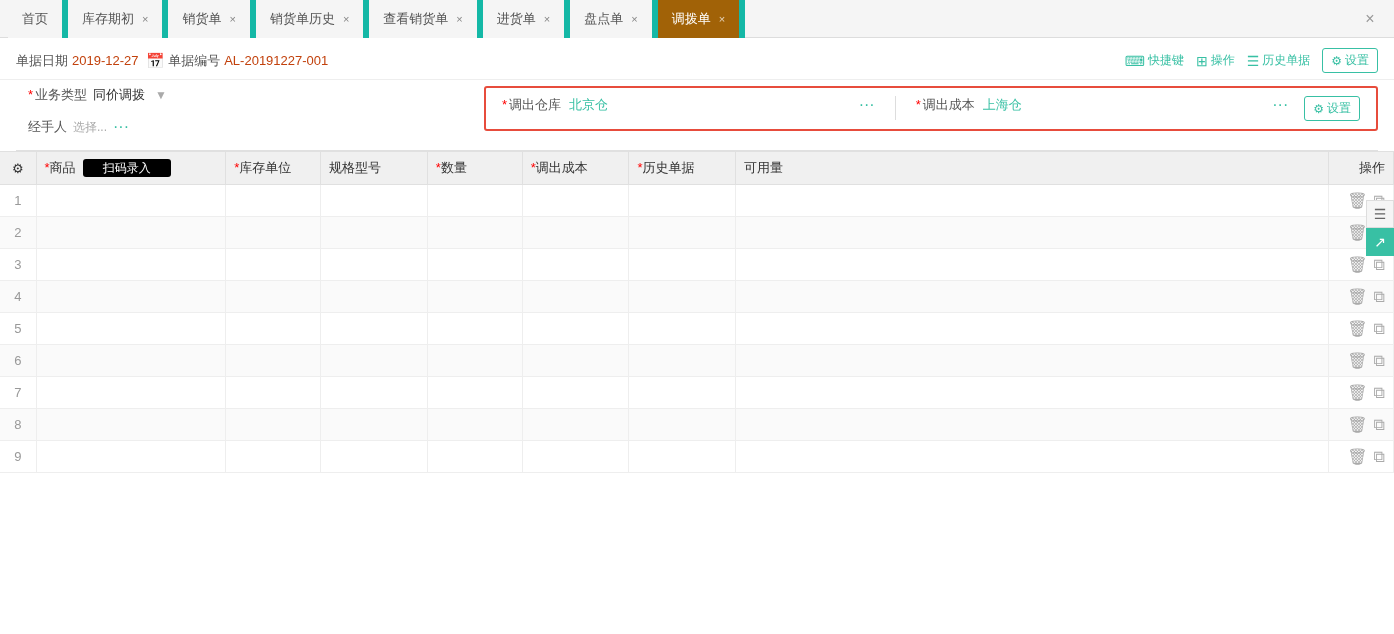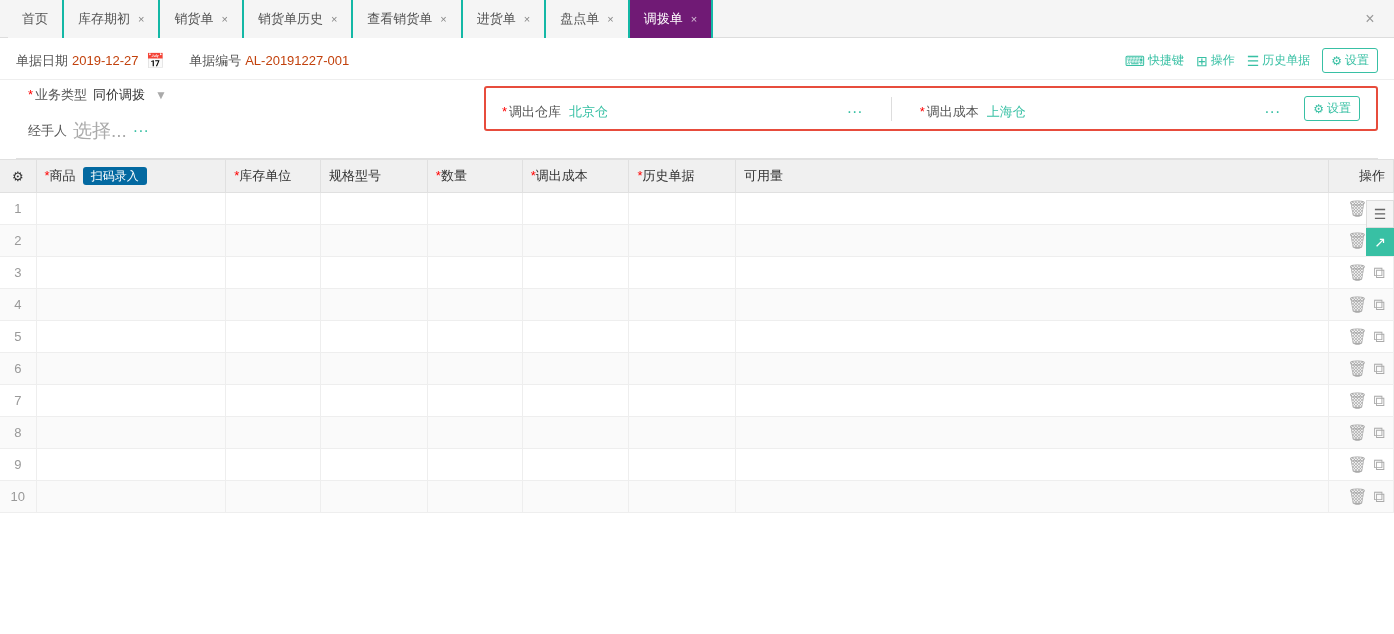--- a/index.html
+++ b/index.html
@@ -5,24 +5,24 @@
     * { box-sizing: border-box; margin: 0; padding: 0; }
     body { font-family: 'Microsoft YaHei', Arial, sans-serif; font-size: 13px; background: #fff; color: #333; overflow: hidden; }
 
     
     .tab-bar {
       display: flex; align-items: center; background: #f5f5f5; border-bottom: 1px solid #ddd;
       height: 38px; padding: 0 8px; position: relative;
     }
     .tab {
       display: flex; align-items: center; padding: 0 14px; height: 38px; cursor: pointer;
-      font-size: 13px; color: #555; border-right: 2px solid #14b8a6; white-space: nowrap;
+      font-size: 13px; color: #555; border-right: 6px solid #14b8a6; white-space: nowrap;
       background: #f5f5f5;
     }
-    .tab.active { background: #701a75; color: #fff; }
+    .tab.active { background: #a16207; color: #fff; }
     .tab .close-btn { margin-left: 8px; font-size: 11px; cursor: pointer; opacity: 0.7; }
     .tab.active .close-btn { color: #fff; }
     .tab-close-all {
       margin-left: auto; width: 32px; height: 32px; display: flex; align-items: center;
       justify-content: center; cursor: pointer; color: #999; font-size: 16px;
     }
 
     
     .form-area {
       padding: 10px 16px 6px; border-bottom: 1px solid #eee;
@@ -48,29 +48,29 @@
       display: flex; align-items: center; gap: 3px; cursor: pointer; color: #38c0a4;
     }
     .settings-btn {
       background: #fff; border: 1px solid #38c0a4; color: #38c0a4; padding: 3px 8px;
       border-radius: 3px; cursor: pointer; font-size: 12px; display: flex; align-items: center; gap: 3px;
     }
 
     
     .warehouse-section {
       border: 2px solid #e74c3c; border-radius: 3px; padding: 8px 16px;
-      display: flex; align-items: flex-end; gap: 12px; margin: 0 0 6px 0; flex: 1;
+      display: flex; align-items: flex-start; gap: 4px; margin: 0 0 6px 0; flex: 1;
     }
     .warehouse-field {
       display: flex; align-items: center; gap: 8px; flex: 1;
     }
     .warehouse-field .more-btn { color: #38c0a4; cursor: pointer; font-size: 16px; margin-left: auto; }
     .warehouse-divider { width: 1px; background: #ddd; height: 24px; margin: 0 16px; }
     .handler-select {
-      color: #aaa; cursor: pointer; font-size: 19px;
+      color: #aaa; cursor: pointer; font-size: 12px;
     }
     .handler-more { color: #38c0a4; cursor: pointer; font-size: 16px; }
 
     
     .mid-section {
       display: flex; align-items: flex-start; gap: 0; padding: 6px 16px 6px; margin-left: 12px;
     }
     .left-section { display: flex; flex-direction: column; gap: 6px; min-width: 440px; }
 
     
@@ -83,21 +83,21 @@
     }
     tbody tr { border-bottom: 1px solid #eee; }
     tbody tr:nth-child(even) { background: #fafafa; }
     tbody td { padding: 6px 8px; border-right: 1px solid #eee; color: #333; }
     tbody td.row-num { color: #999; text-align: center; width: 36px; }
     .subtotal-row { background: #fffbe6 !important; }
     .subtotal-row td { font-size: 12px; color: #666; }
 
     
     .scan-btn {
-      background: #0369a1; color: #fff; padding: 2px 8px; border-radius: 3px;
+      background: #000000; color: #fff; padding: 2px 20px; border-radius: 3px;
       font-size: 12px; cursor: pointer; white-space: nowrap;
     }
 
     
     .tbl-actions { display: flex; align-items: center; gap: 6px; justify-content: flex-end; }
     .tbl-icon { cursor: pointer; color: #aaa; font-size: 16px; }
 
     
     .gear-col { width: 36px; text-align: center; }
 
@@ -156,21 +156,21 @@
   <div class="tab active">
     <span>调拨单</span>
     <span class="close-btn">×</span>
   </div>
   <div class="tab-close-all">
     <span>×</span>
   </div>
 </div>
 
 <div class="form-area">
-  <div style="display:flex; align-items:center; gap: 24px;">
+  <div style="display:flex; align-items:center; gap: 3px;">
     <div class="doc-info">
       <span class="field-label">单据日期</span>
       <span class="field-value">2019-12-27</span>
       <span class="date-icon">📅</span>
     </div>
     <div class="doc-info">
       <span class="field-label">单据编号</span>
       <span class="field-value">AL-20191227-001</span>
     </div>
     <div class="top-actions">
@@ -411,36 +411,20 @@
       <td style="min-width:90px;"></td>
       <td style="min-width:90px;"></td>
       <td style="min-width:500px;"></td>
       <td>
         <div class="tbl-actions">
           <span class="tbl-icon">🗑</span>
           <span class="tbl-icon">⧉</span>
         </div>
       </td>
     </tr>
-        <tr>
-      <td class="row-num">10</td>
-      <td style="min-width:160px;"></td>
-      <td style="min-width:80px;"></td>
-      <td style="min-width:90px;"></td>
-      <td style="min-width:80px;"></td>
-      <td style="min-width:90px;"></td>
-      <td style="min-width:90px;"></td>
-      <td style="min-width:500px;"></td>
-      <td>
-        <div class="tbl-actions">
-          <span class="tbl-icon">🗑</span>
-          <span class="tbl-icon">⧉</span>
-        </div>
-      </td>
-    </tr>
       </tbody>
   </table>
 </div>
 
 <div class="right-floats">
   <div class="float-btn">
     <span>☰</span>
   </div>
   <div class="float-btn green">
     <span>↗</span>

